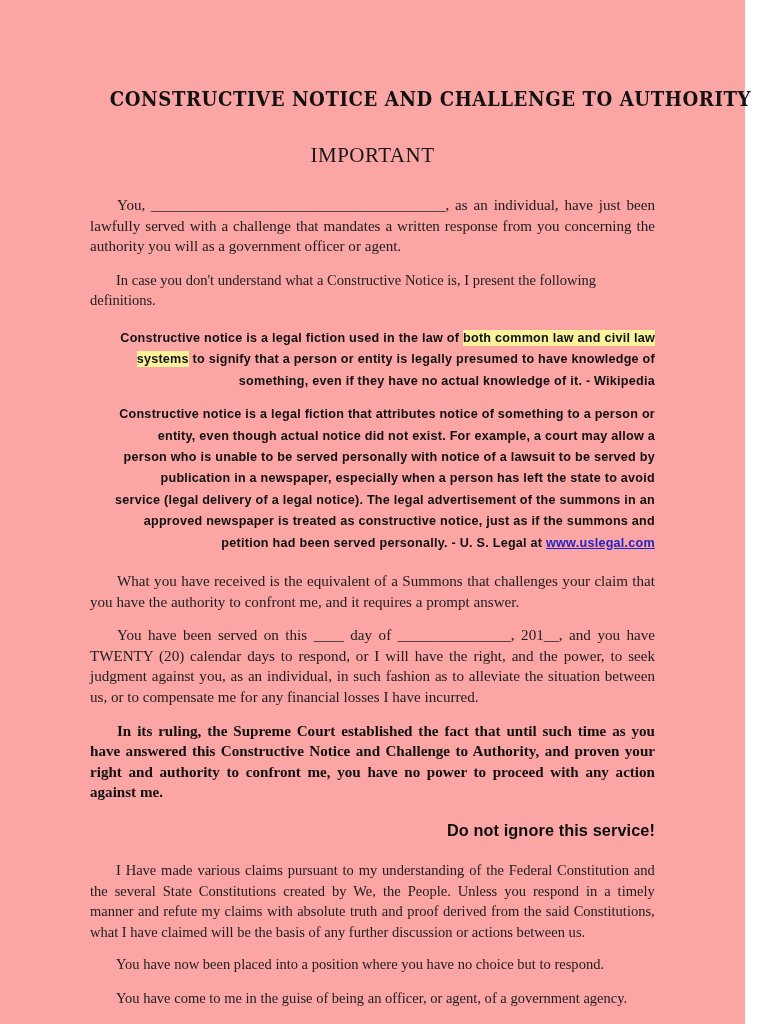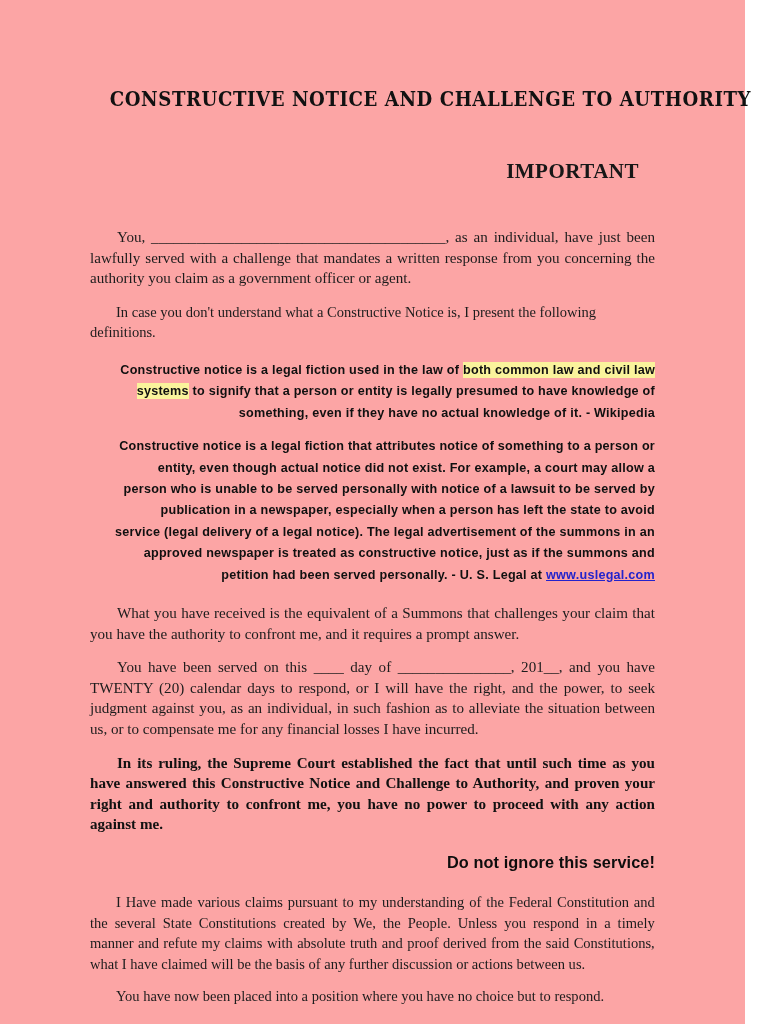--- a/index.html
+++ b/index.html
@@ -31,26 +31,26 @@
     letter-spacing: 0.6px;
     text-align: center;
     color: #111111;
     margin: 0;
     transform: scaleX(0.93) scaleY(1.06);
     transform-origin: center center;
     white-space: nowrap;
   }
   .doc-subtitle {
     font-family: "Liberation Serif", "DejaVu Serif", serif;
-    font-weight: 700;
+    font-weight: 400;
     font-size: 21px;
-    text-align: right;
+    text-align: center;
     letter-spacing: 0.5px;
     color: #171717;
-    margin: 16px;
+    margin: 0;
     padding-top: 32px;
   }
 
   p {
     margin: 0;
     color: #1c1c1c;
   }
 
   .body-para {
     font-family: "Liberation Serif", "DejaVu Serif", serif;
@@ -116,21 +116,21 @@
 <body>
 
 <div class="page">
 
   <div class="spacer-top"></div>
 
   <p class="doc-title"><span>CONSTRUCTIVE NOTICE AND CHALLENGE TO AUTHORITY</span></p>
 
   <p class="doc-subtitle"><span>IMPORTANT</span></p>
 
-  <p class="body-para first">You, _______________________________________, as an individual, have just been lawfully served with a challenge that mandates a written response from you concerning the authority you claim as a government officer or agent.</p>
+  <p class="body-para first">You, _______________________________________, as an individual, have just been lawfully served with a challenge that mandates a written response from you concerning the authority you will as a government officer or agent.</p>
 
   <div class="para-gap"></div>
 
   <p class="body-para single-line tight">In case you don't understand what a Constructive Notice is, I present the following definitions.</p>
 
   <div class="para-gap" style="height:17px"></div>
 
   <p class="definition"><span>Constructive notice is a legal fiction used in the law of </span><span class="hl">both common law and civil law systems</span><span> to signify that a person or entity is legally presumed to have knowledge of something, even if they have no actual knowledge of it. - Wikipedia</span></p>
 
   <div class="para-gap" style="height:12px"></div>

